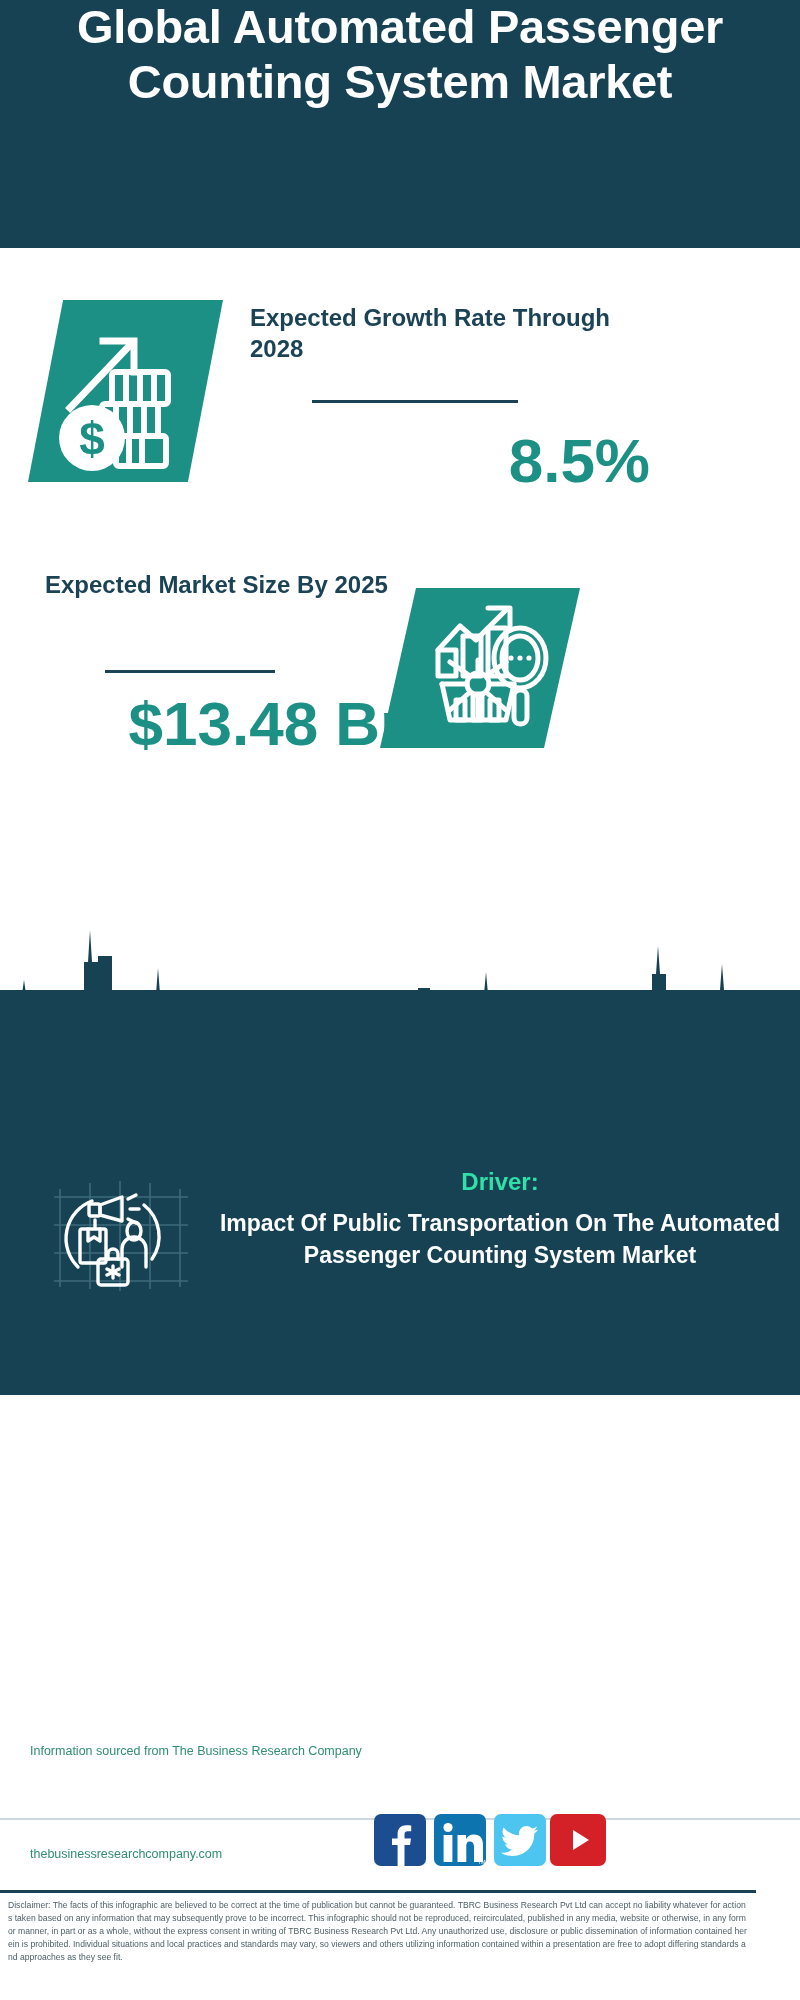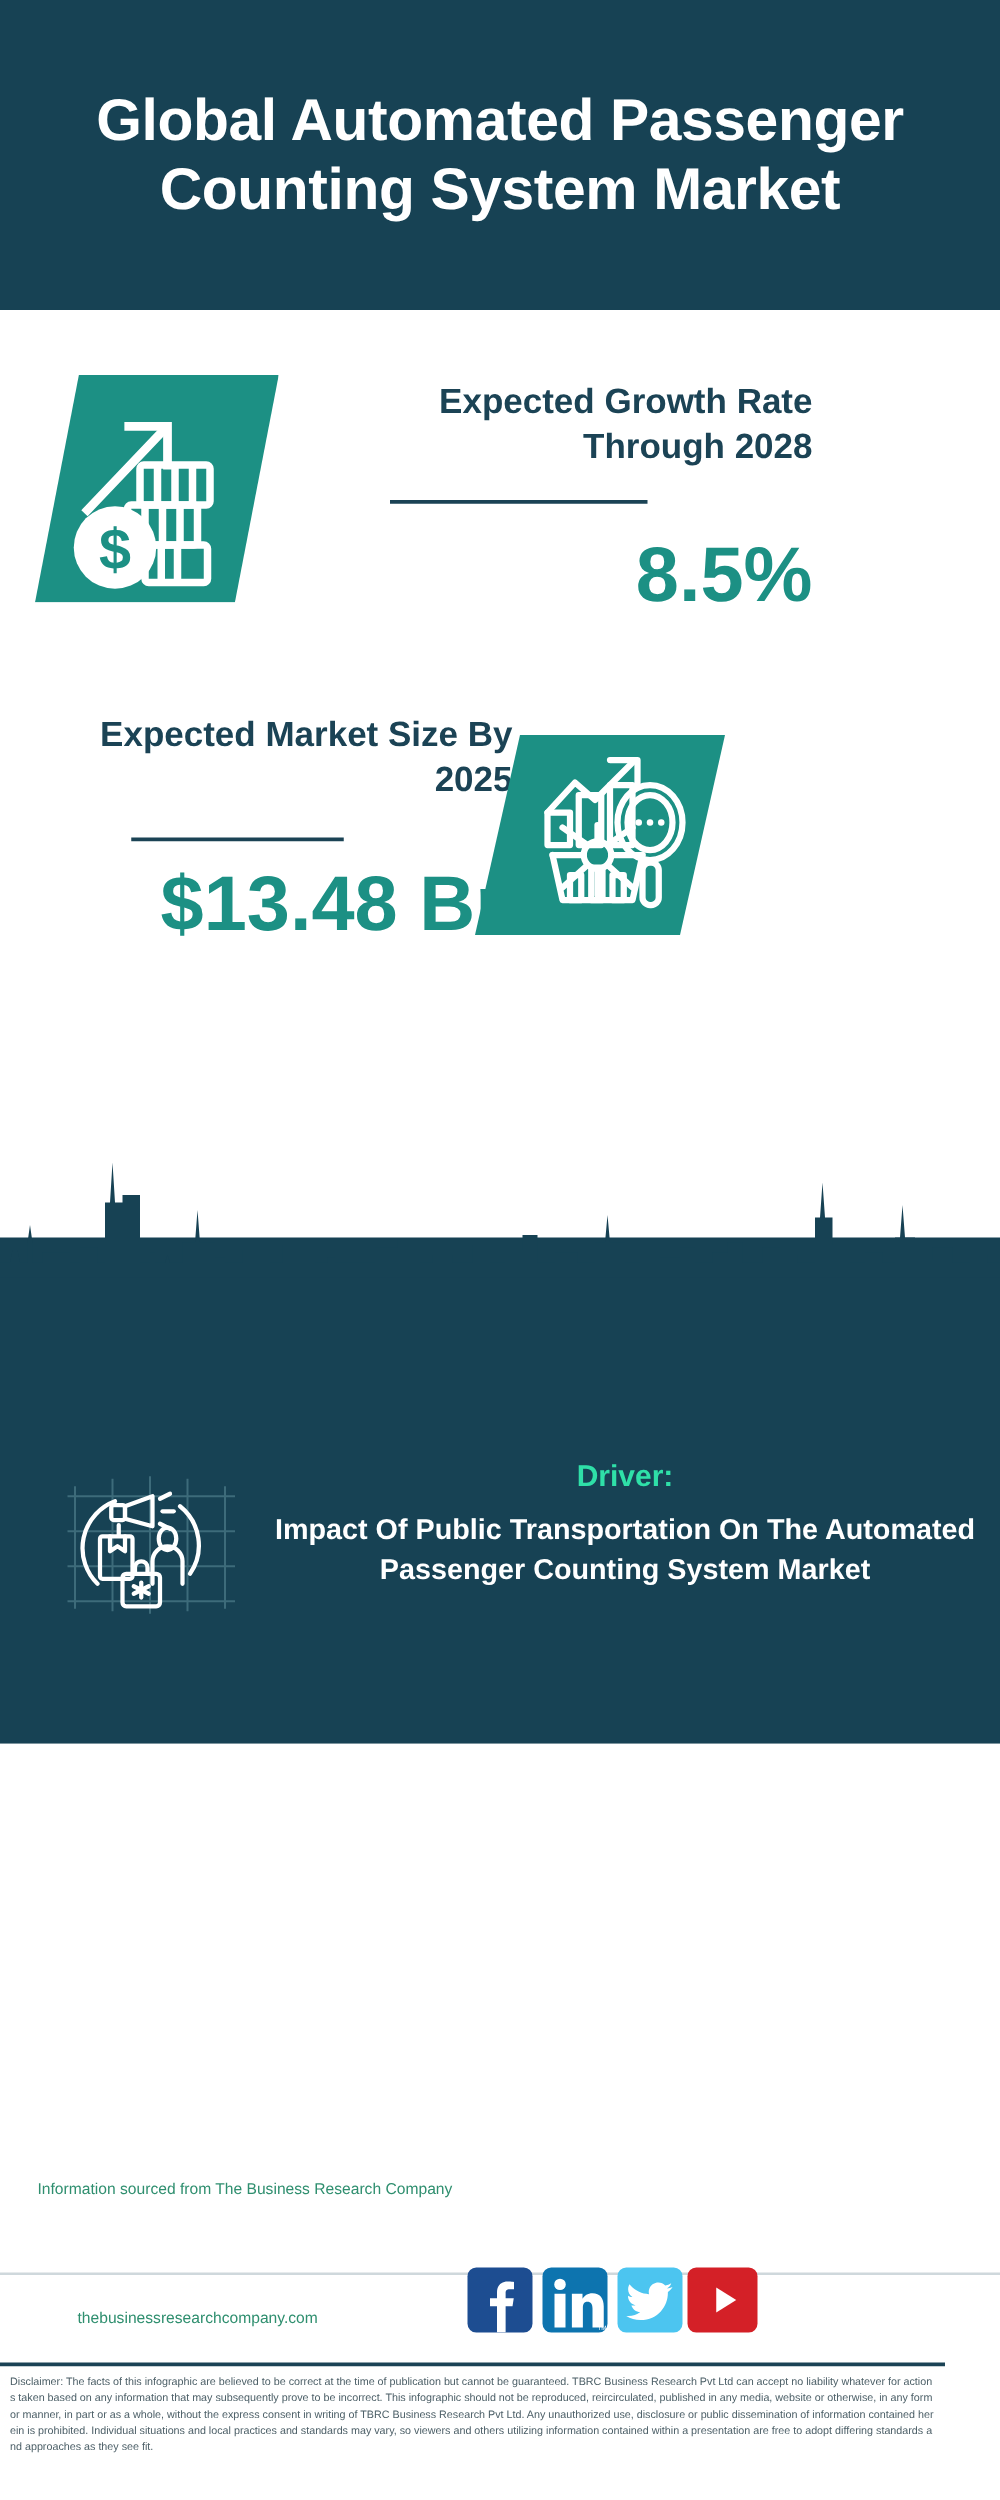--- a/index.html
+++ b/index.html
@@ -7,21 +7,21 @@
   body {
     width:800px; height:2000px; position:relative; overflow:hidden;
     font-family:"Liberation Sans", sans-serif;
     background:#ffffff;
   }
 
   
   .header {
     position:absolute; left:0; top:0; width:800px; height:248px;
     background:#174254;
-    display:flex; align-items:center; justify-content:center;
+    display:flex; align-items:flex-start; justify-content:center;
   }
   .header-title {
     color:#ffffff; font-size:47px; font-weight:bold; line-height:1.16;
     text-align:center; letter-spacing:-0.3px; width:740px;
   }
 
   
   .white-band {
     position:absolute; left:0; top:248px; width:800px; height:742px;
     background:#ffffff;
@@ -37,21 +37,21 @@
   }
   .para-2 {
     left:380px; top:588px; width:200px; height:160px;
     clip-path: polygon(18% 0, 100% 0, 82% 100%, 0% 100%);
   }
   .para svg { position:absolute; }
 
   
   .stat-label {
     position:absolute; color:#1b4355; font-weight:bold;
-    font-size:28px; line-height:1.28; text-align:right;
+    font-size:24px; line-height:1.28; text-align:left;
   }
   .stat-rule {
     position:absolute; height:3px; background:#1b4355;
   }
   .stat-value {
     position:absolute; color:#1c9084; font-weight:bold;
     font-size:62px; text-align:right; line-height:1;
   }
 
   #growth-label { left:250px; top:303px; width:400px; }
@@ -105,21 +105,21 @@
     background:#ffffff;
   }
   .footer-strip {
     position:absolute; left:0; top:1818px; width:800px; height:68px;
     background:#ffffff; border-top:2px solid #cfd8dc;
   }
   .src-line1, .src-line2 {
     position:absolute; color:#2f8f6f; font-size:12.5px; left:30px;
   }
   .src-line1 { top:1744px; }
-  .src-line2 { top:1847px;margin-left:32px; }
+  .src-line2 { top:1847px; }
 
   .social { position:absolute; top:1814px; width:52px; height:52px; border-radius:7px; }
   #fb { left:374px; background:#1d4d91; }
   #li { left:434px; background:#0d74af; }
   #tw { left:494px; background:#4cc5f0; }
   #yt { left:550px; background:#d42027; width:56px; }
   .social svg { position:absolute; left:0; top:0; }
 
   .disclaimer {
     position:absolute; left:0; top:1890px; width:756px;

